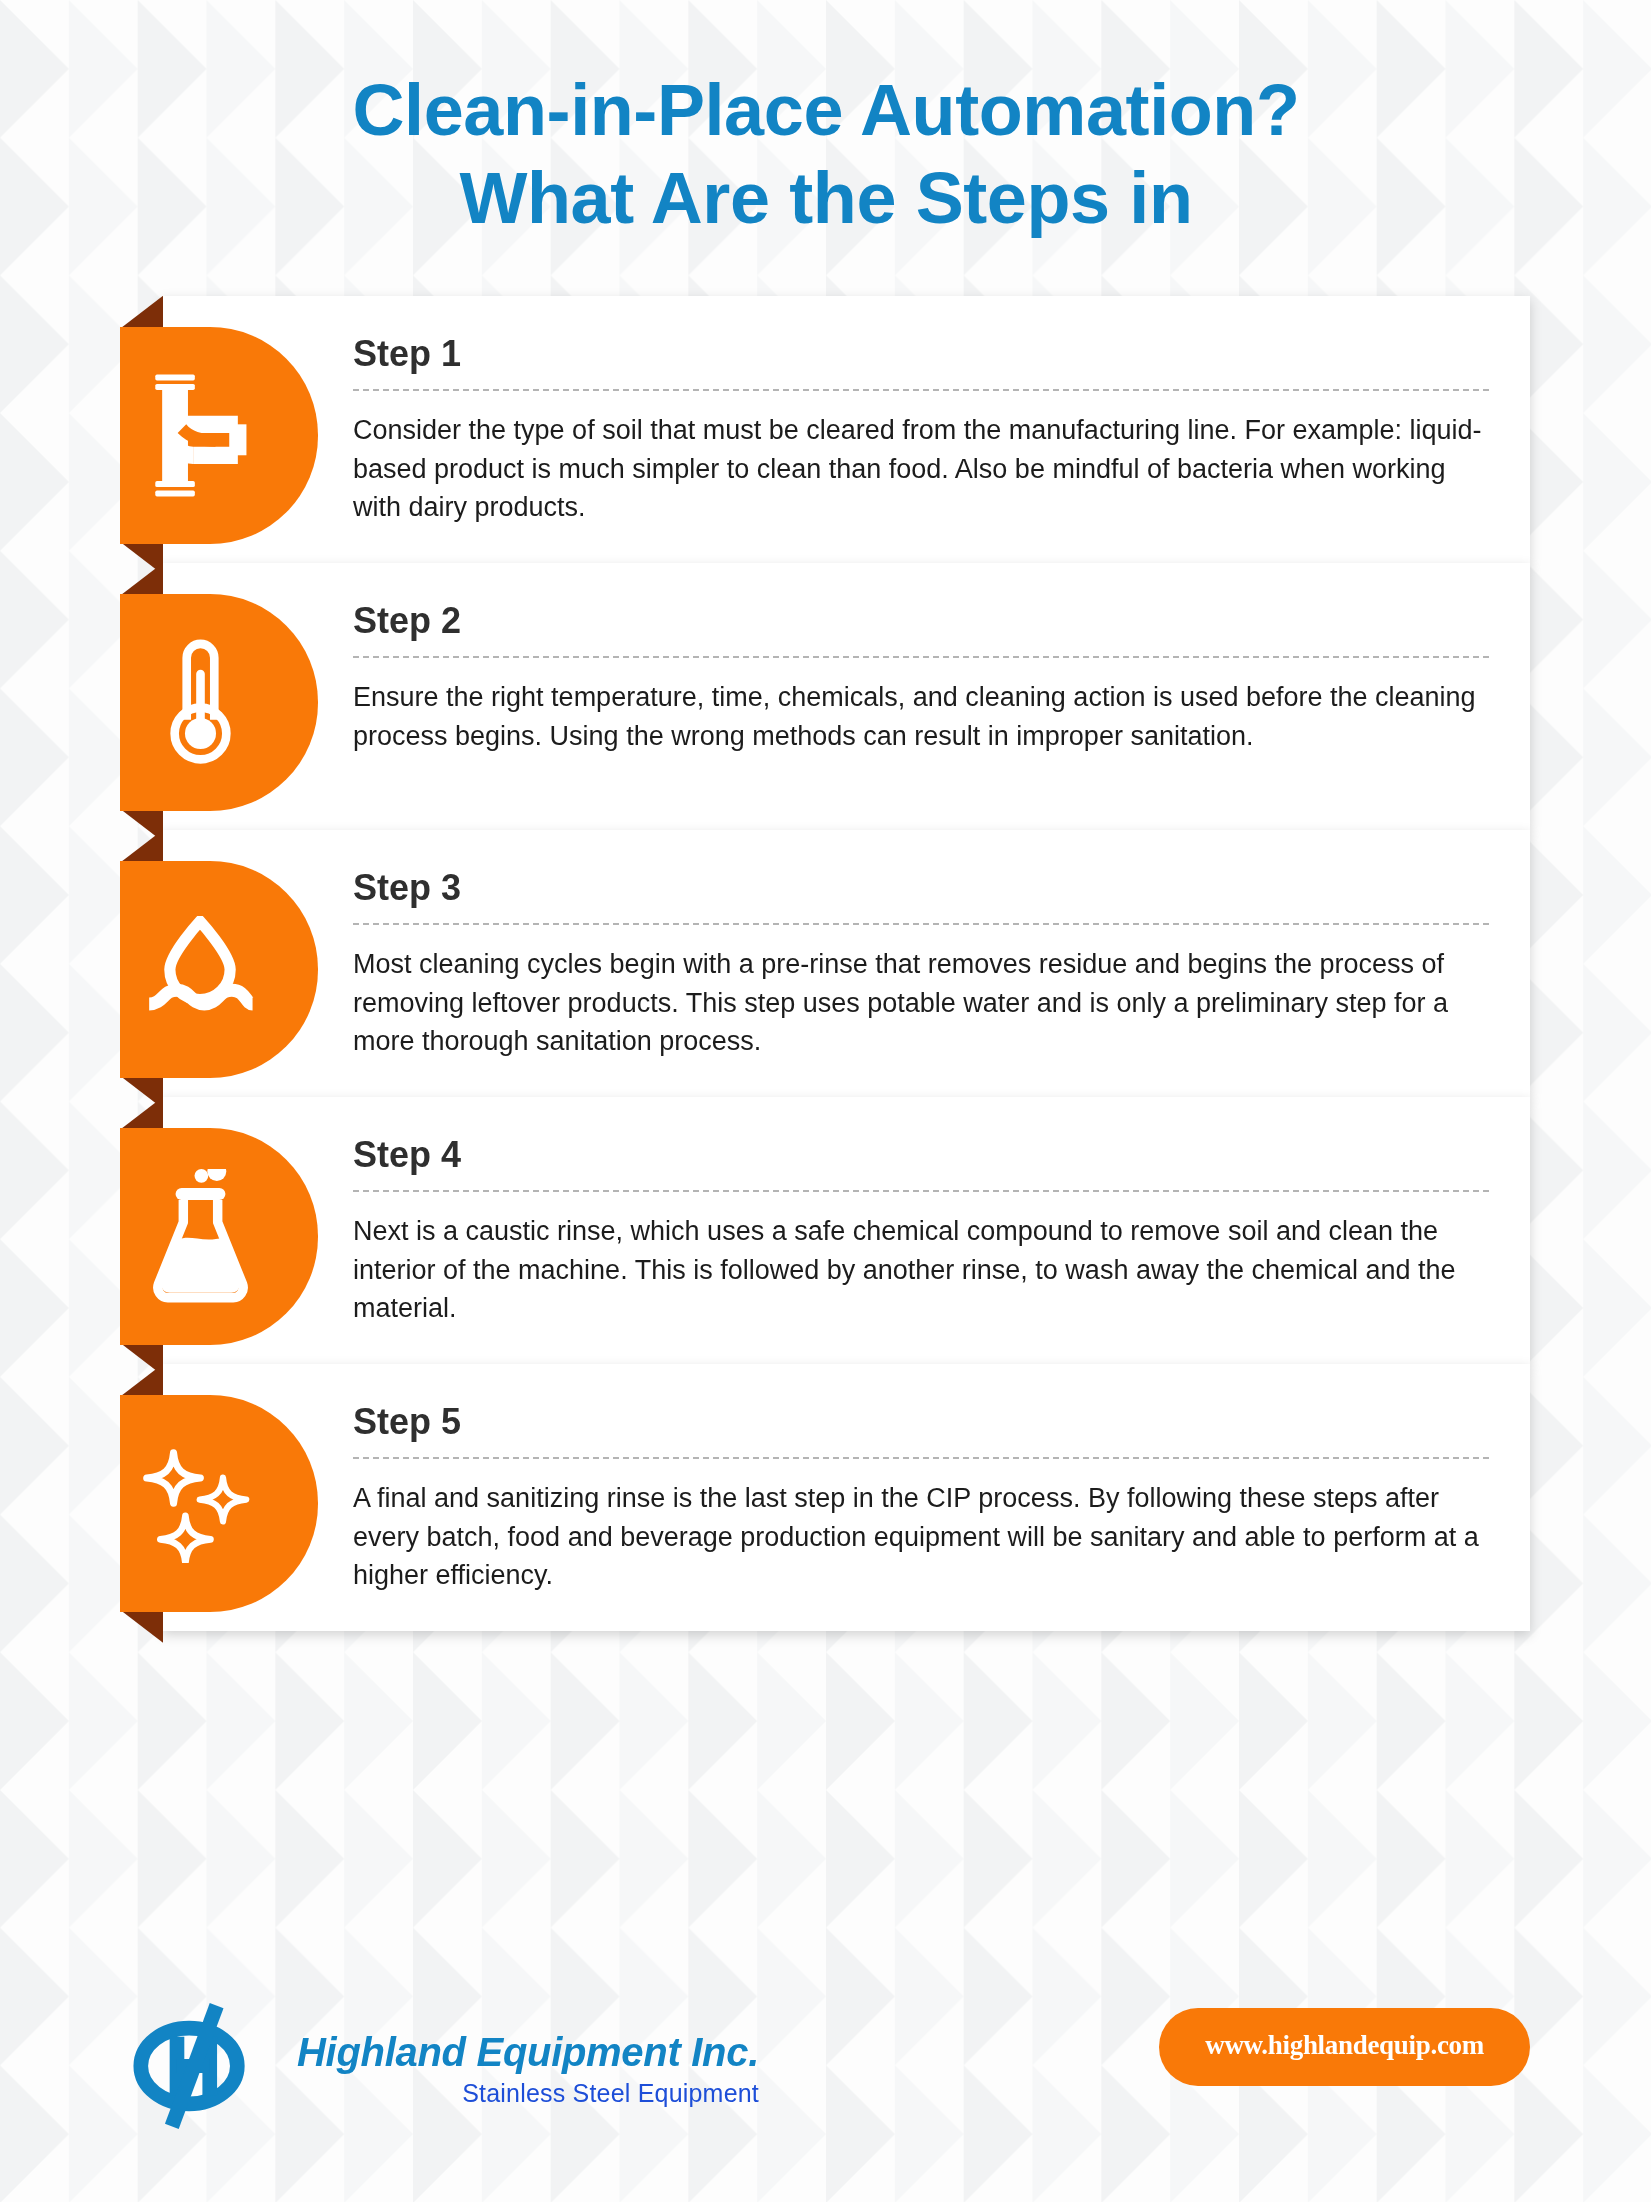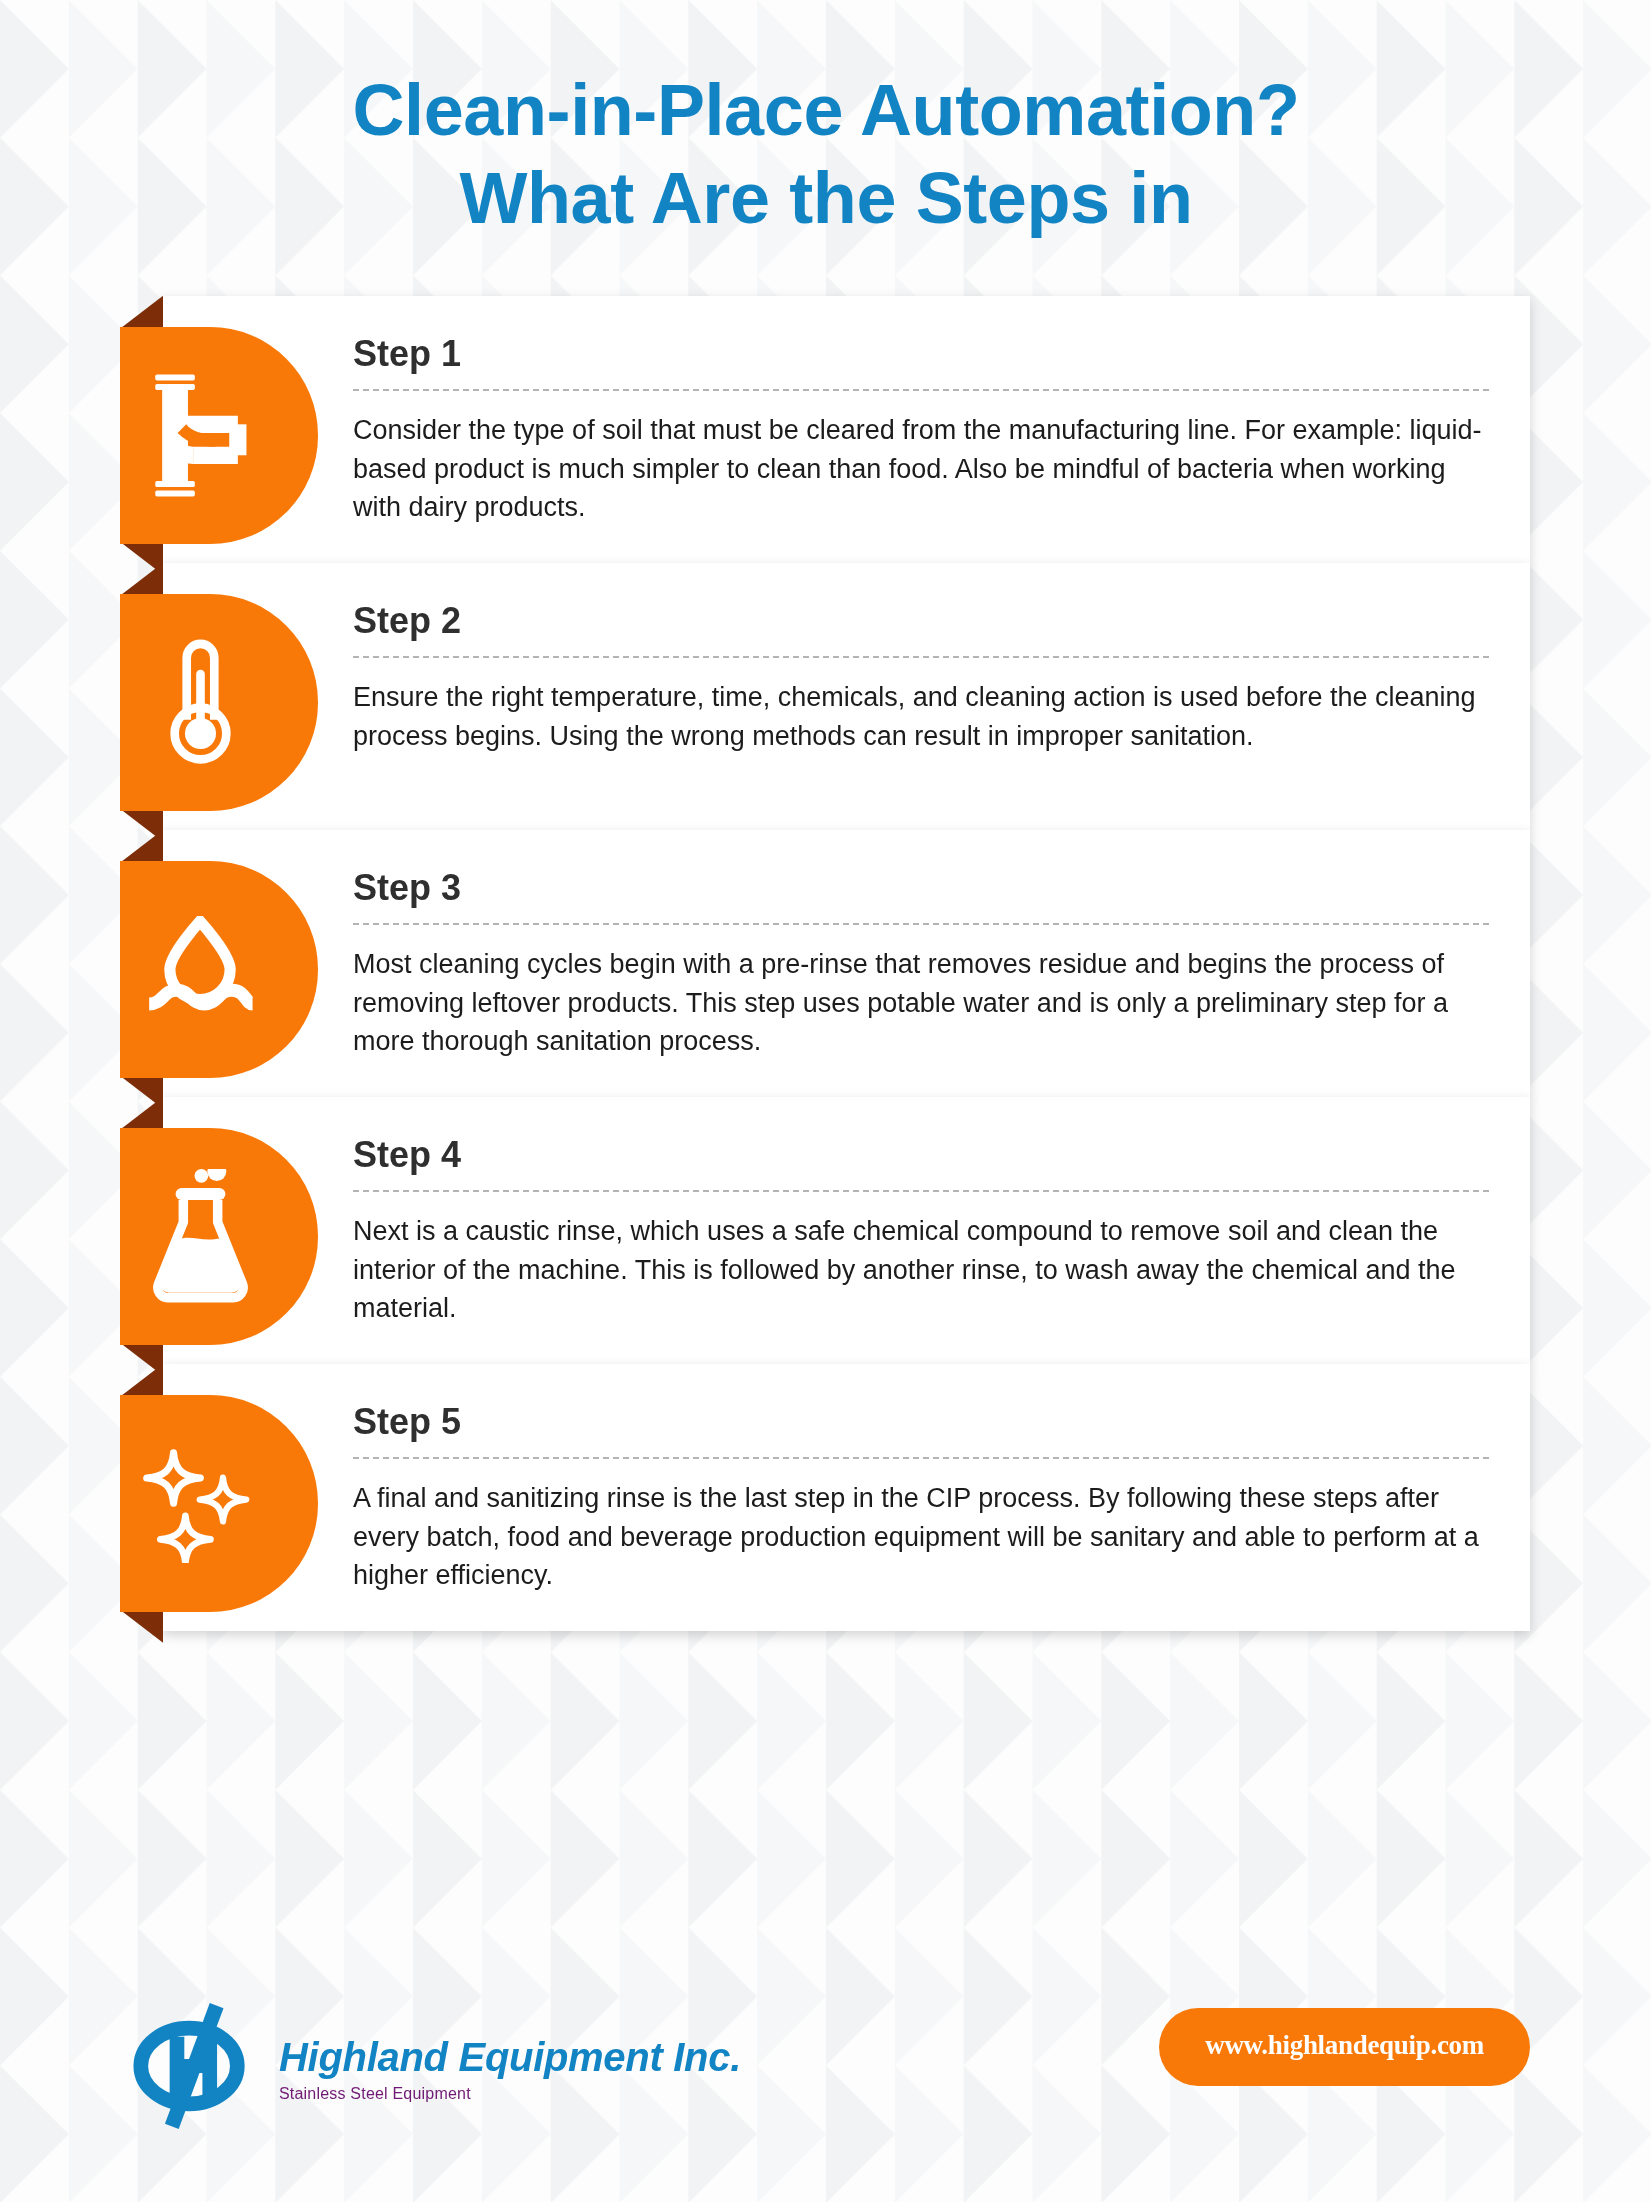--- a/index.html
+++ b/index.html
@@ -146,39 +146,40 @@
     right: 0;
     bottom: 60px;
     height: 155px;
   }
   .brand {
     position: absolute;
     left: 127px;
     top: 8.6px;
     display: flex;
     align-items: center;
-    gap: 21px;
+    gap: 39px;
   }
   .brand-logo { width: 131px; height: 138px; flex: none; }
   .brand-text { padding-top: 6.9px; }
   .brand-name {
     color: #1284c4;
     font-size: 40px;
     font-weight: bold;
     font-style: italic;
     font-stretch: condensed;
     letter-spacing: -0.3px;
     line-height: 1.1;
   }
   .brand-tagline {
-    color: #701a75;
-    font-size: 16px;
+    color: #1d4ed8;
+    font-size: 25px;
     font-stretch: condensed;
     margin-top: 5.2px;
     letter-spacing: 0.2px;
+    text-align: right;
   }
 
   .url-pill {
     position: absolute;
     right: 122px;
     top: 20px;
     background: #f97908;
     color: #ffffff;
     border-radius: 52px;
     padding: 21.5px 46px 25px;

